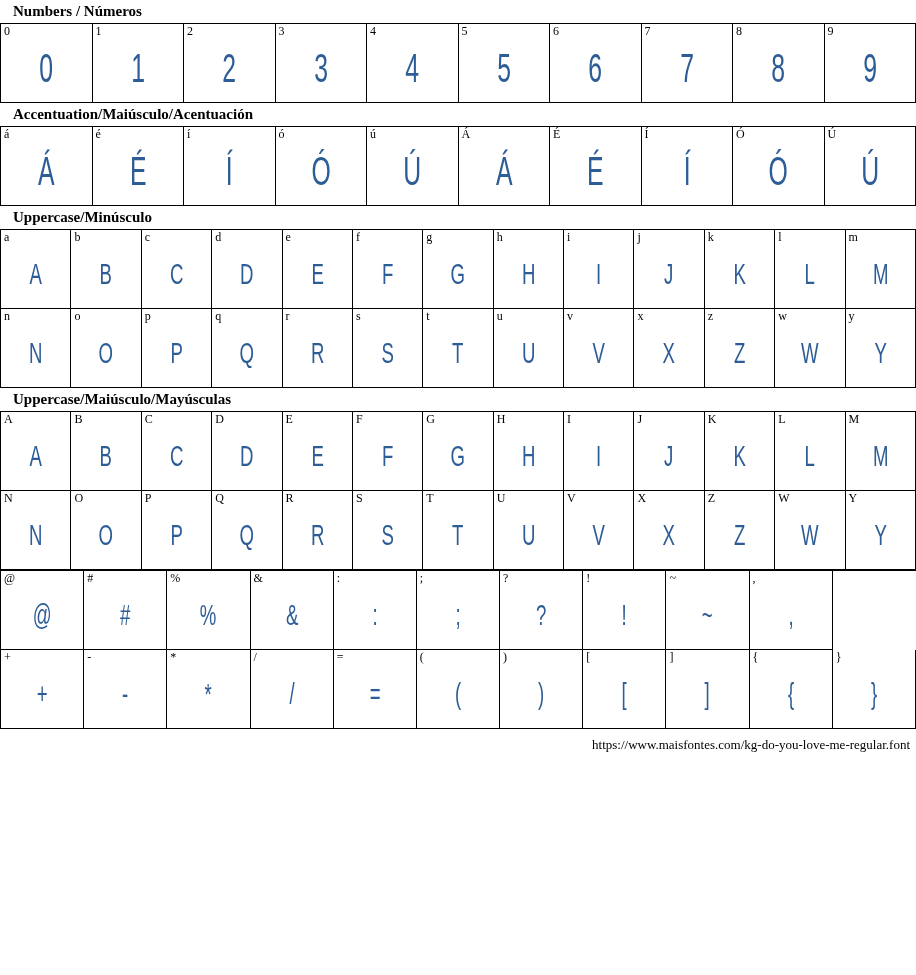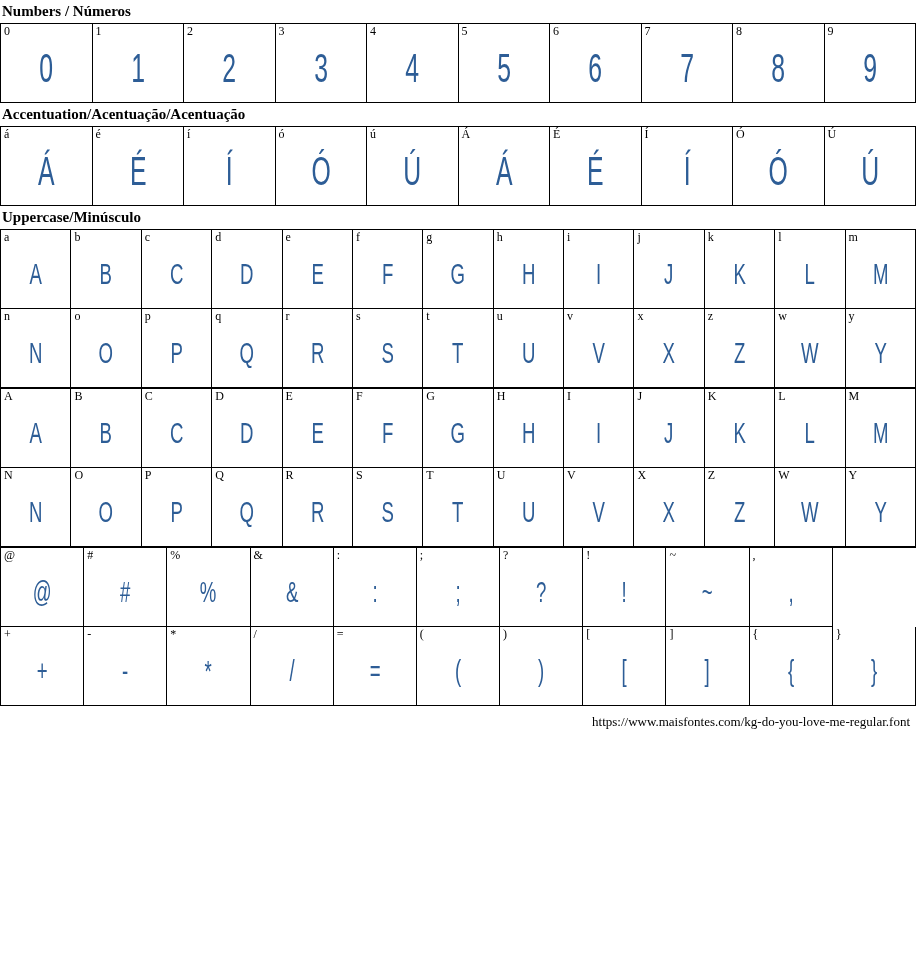--- a/index.html
+++ b/index.html
@@ -18,21 +18,21 @@
     width: 916px;
     height: 975px;
     position: relative;
     box-sizing: border-box;
   }
   .section-title {
     font-family: "Liberation Serif", serif;
     font-weight: bold;
     font-size: 15px;
     color: #000000;
-    padding: 3px 0 3px 2px;
+    padding: 3px 0 3px 13px;
     line-height: 17px;
   }
   table.glyphs {
     border-collapse: collapse;
     table-layout: fixed;
     width: 916px;
     border-top: 1px solid #000;
     border-left: 1px solid #000;
   }
   table.glyphs td {
@@ -120,21 +120,21 @@
             <div class="cell-glyph">8</div>
           </td>
       <td>
             <div class="cell-label">9</div>
             <div class="cell-glyph">9</div>
           </td>
     </tr>
   </tbody>
     </table>
 
-  <div class="section-title">Accentuation/Acentuação/Acentuação</div>
+  <div class="section-title">Accentuation/Maiúsculo/Acentuación</div>
   <table class="glyphs">
     <tbody>
         <tr>
       <td>
             <div class="cell-label">á</div>
             <div class="cell-glyph">Á</div>
           </td>
       <td>
             <div class="cell-label">é</div>
             <div class="cell-glyph">É</div>
@@ -282,20 +282,21 @@
             <div class="cell-glyph sm">W</div>
           </td>
       <td>
             <div class="cell-label">y</div>
             <div class="cell-glyph sm">Y</div>
           </td>
     </tr>
   </tbody>
     </table>
 
+  <div class="section-title">Uppercase/Maiúsculo/Mayúsculas</div>
   <table class="glyphs">
     <tbody>
         <tr>
       <td>
             <div class="cell-label">A</div>
             <div class="cell-glyph sm">A</div>
           </td>
       <td>
             <div class="cell-label">B</div>
             <div class="cell-glyph sm">B</div>

